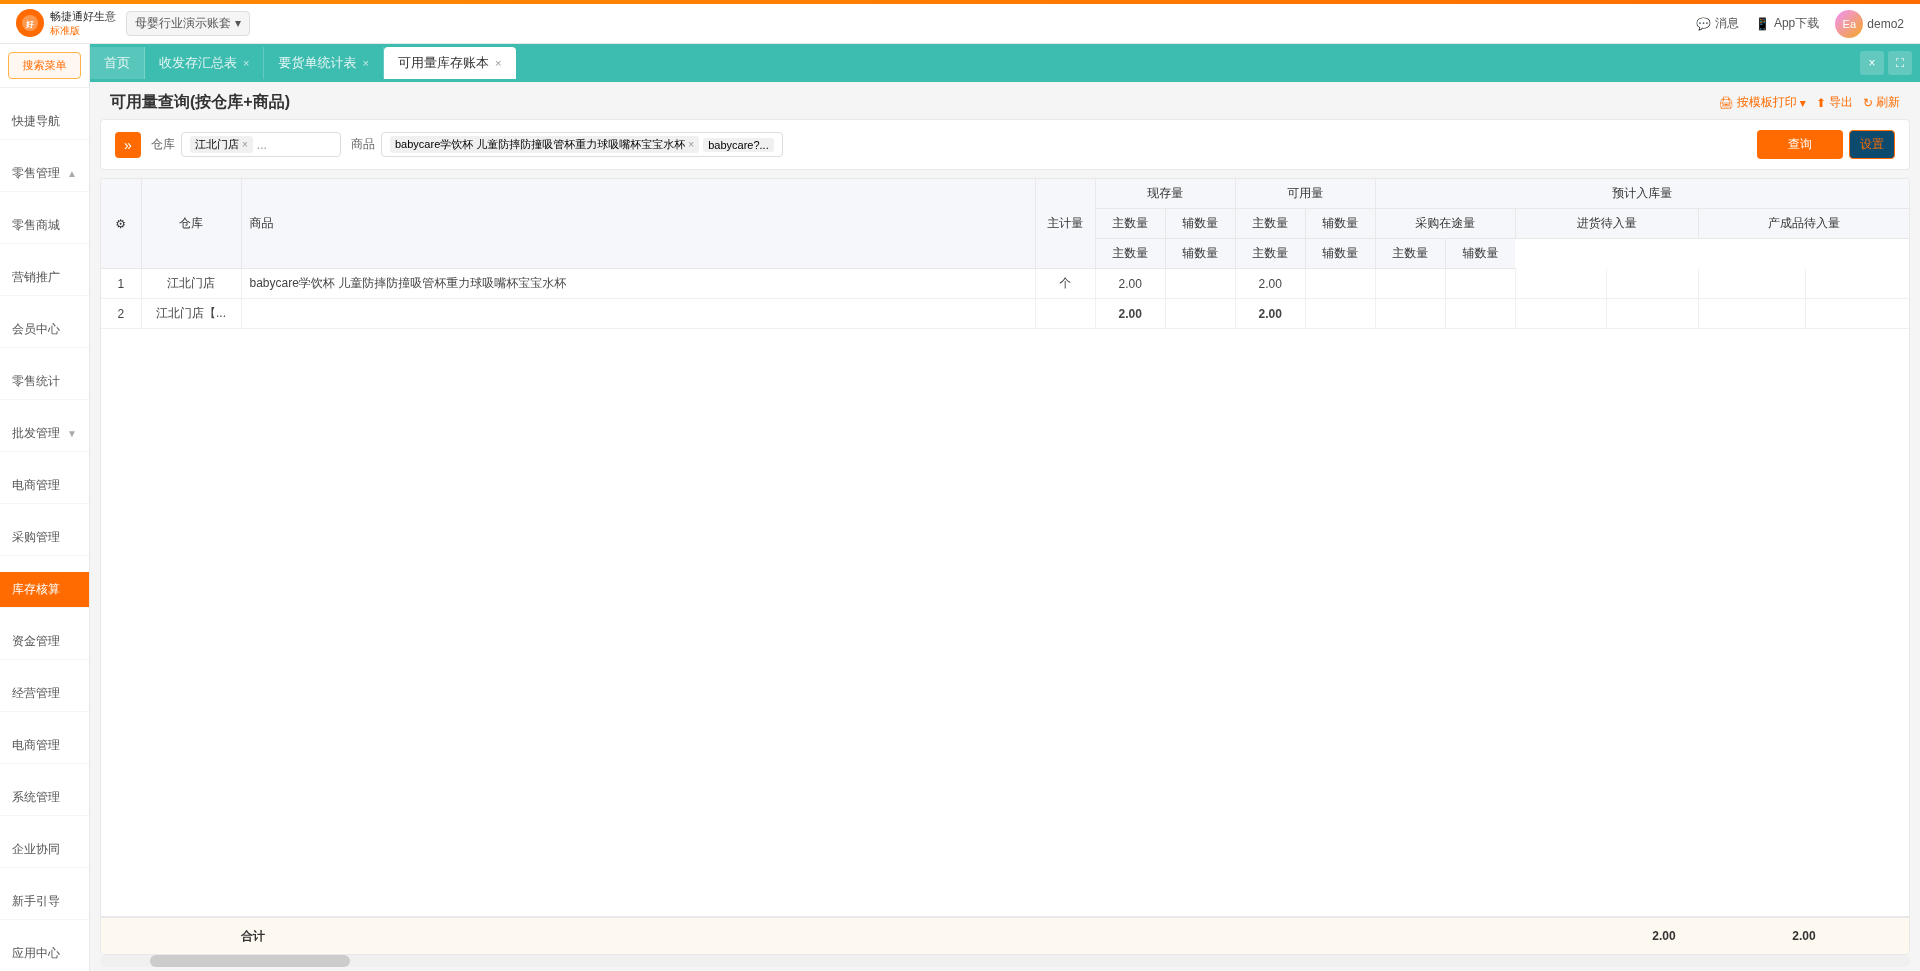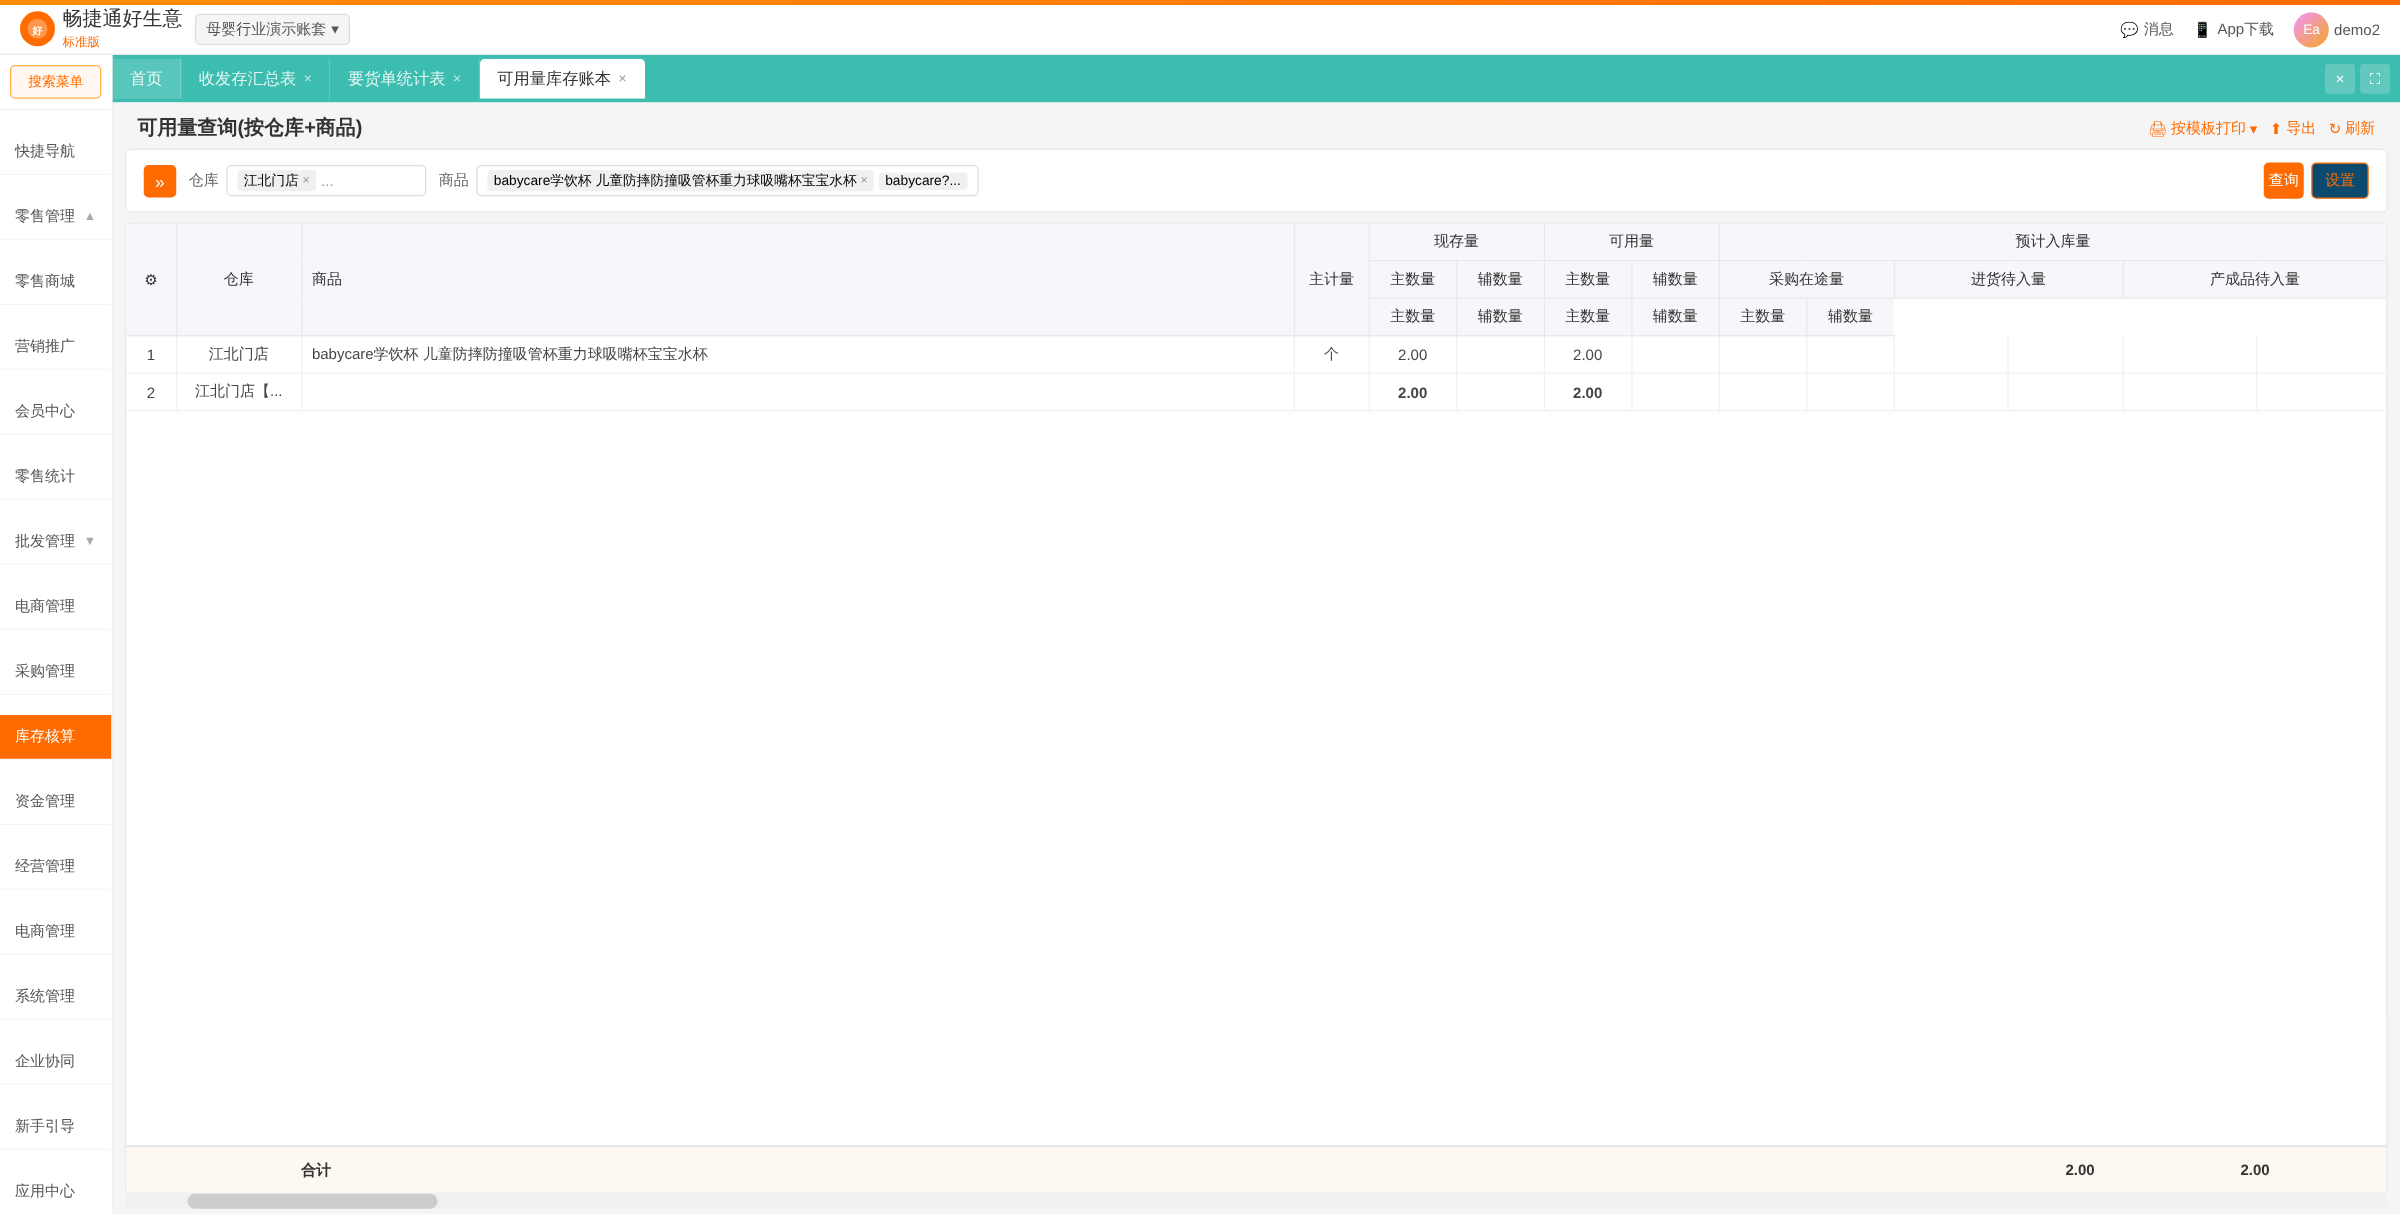--- a/index.html
+++ b/index.html
@@ -32,21 +32,21 @@
       background: #ff6b00;
       border-radius: 50%;
       display: flex;
       align-items: center;
       justify-content: center;
       color: white;
       font-size: 10px;
       font-weight: bold;
     }
     .logo-text {
-      font-size: 16px;
+      font-size: 11px;
       color: #333;
       line-height: 1.3;
     }
     .logo-sub {
       font-size: 10px;
       color: #ff6b00;
     }
     .industry-selector {
       display: flex;
       align-items: center;
@@ -283,21 +283,21 @@
     .filter-actions {
       margin-left: auto;
       display: flex;
       gap: 6px;
     }
     .btn-query {
       background: #ff6b00;
       color: white;
       border: none;
       border-radius: 4px;
-      padding: 5px 4px;
+      padding: 5px 31px;
       font-size: 12px;
       cursor: pointer;
     }
     .btn-settings {
       background: #0c4a6e;
       color: #ff6b00;
       border: 1px solid #ff6b00;
       border-radius: 4px;
       padding: 5px 10px;
       font-size: 12px;

